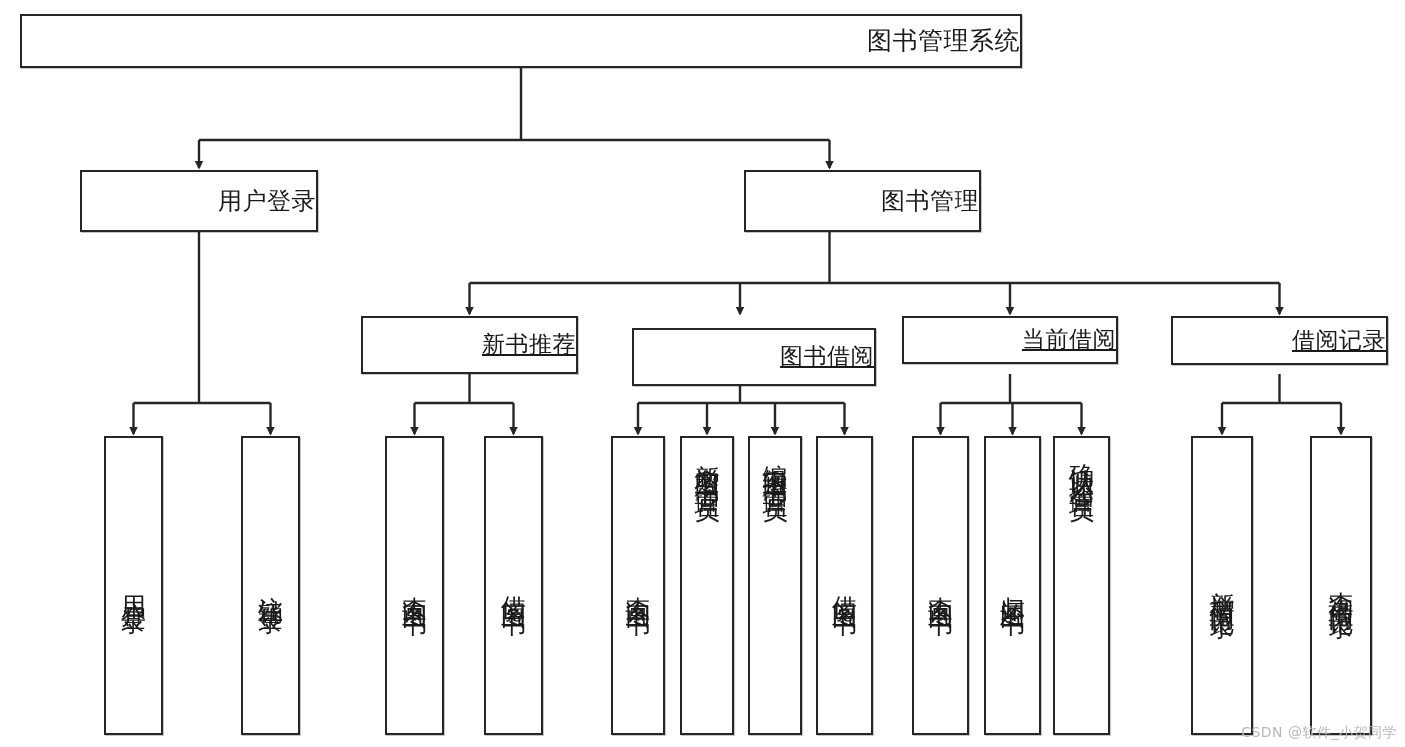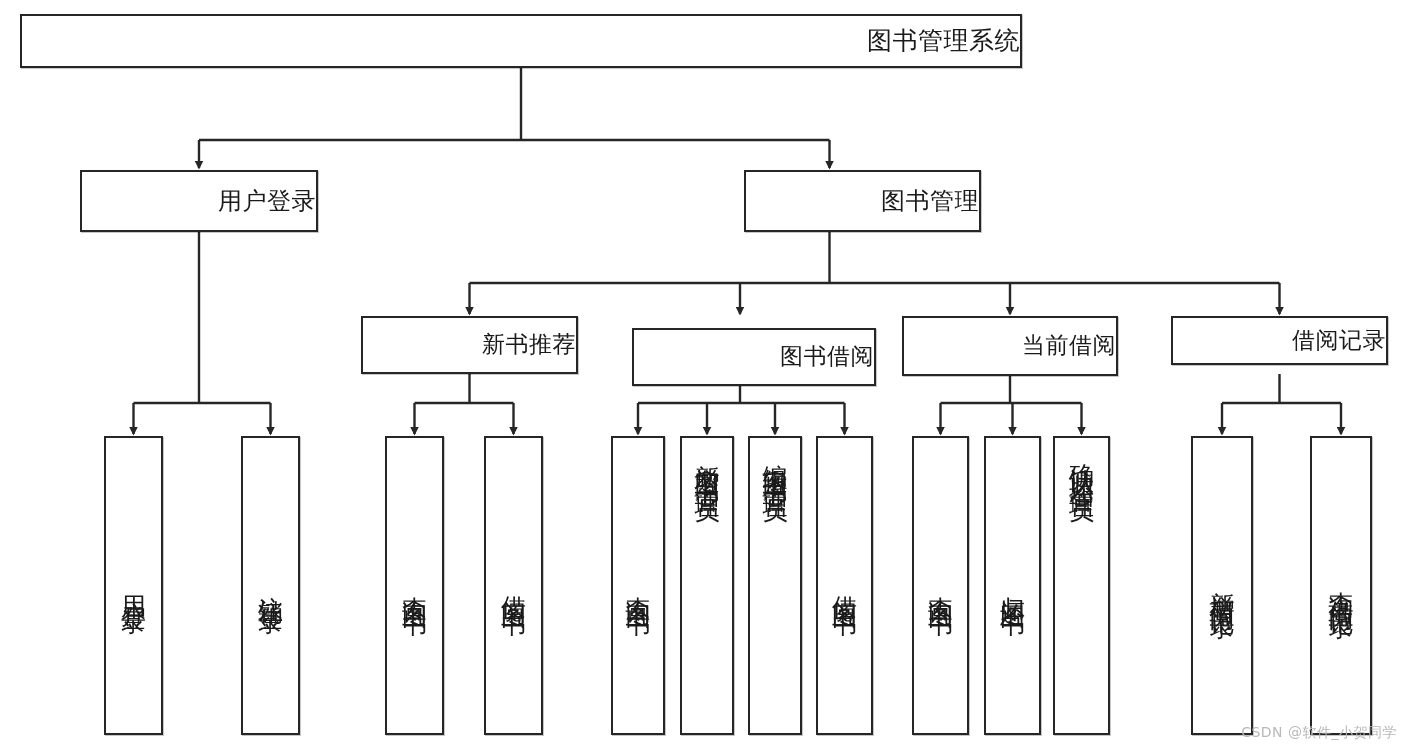--- a/index.html
+++ b/index.html
@@ -43,20 +43,21 @@
     letter-spacing: 0.5px;
   }
   .node-root .node-label {
     font-size: 25px;
   }
   .node-l2 .node-label {
     font-size: 24px;
   }
   .node-l3 .node-label {
     font-size: 23px;
+    text-decoration: underline;
   }
   .node-leaf {
     align-items: flex-start;
     justify-content: center;
     padding-top: 6px;
   }
   .node-leaf .node-label {
     writing-mode: vertical-rl;
     text-orientation: upright;
     font-size: 25px;
@@ -136,21 +137,21 @@
       </div>
       <div class="node node-l2" style="left: 711px; top: 170px; width: 237px; height: 62px; margin-left: 33px;">
         <span class="node-label">图书管理</span>
       </div>
       <div class="node node-l3" style="left: 361px; top: 316px; width: 217px; height: 58px;">
         <span class="node-label">新书推荐</span>
       </div>
       <div class="node node-l3" style="left: 632px; top: 328px; width: 244px; height: 58px;">
         <span class="node-label">图书借阅</span>
       </div>
-      <div class="node node-l3" style="left: 902px; top: 316px; width: 216px; height: 60px;">
+      <div class="node node-l3" style="left: 902px; top: 316px; width: 216px; height: 48px;">
         <span class="node-label">当前借阅</span>
       </div>
       <div class="node node-l3" style="left: 1171px; top: 316px; width: 217px; height: 49px;">
         <span class="node-label">借阅记录</span>
       </div>
       <div class="node node-leaf center-v" style="left: 104px; top: 436px; width: 59px; height: 299px;">
         <span class="node-label">用户登录</span>
       </div>
       <div class="node node-leaf center-v" style="left: 241px; top: 436px; width: 59px; height: 299px;">
         <span class="node-label">注销登录</span>

